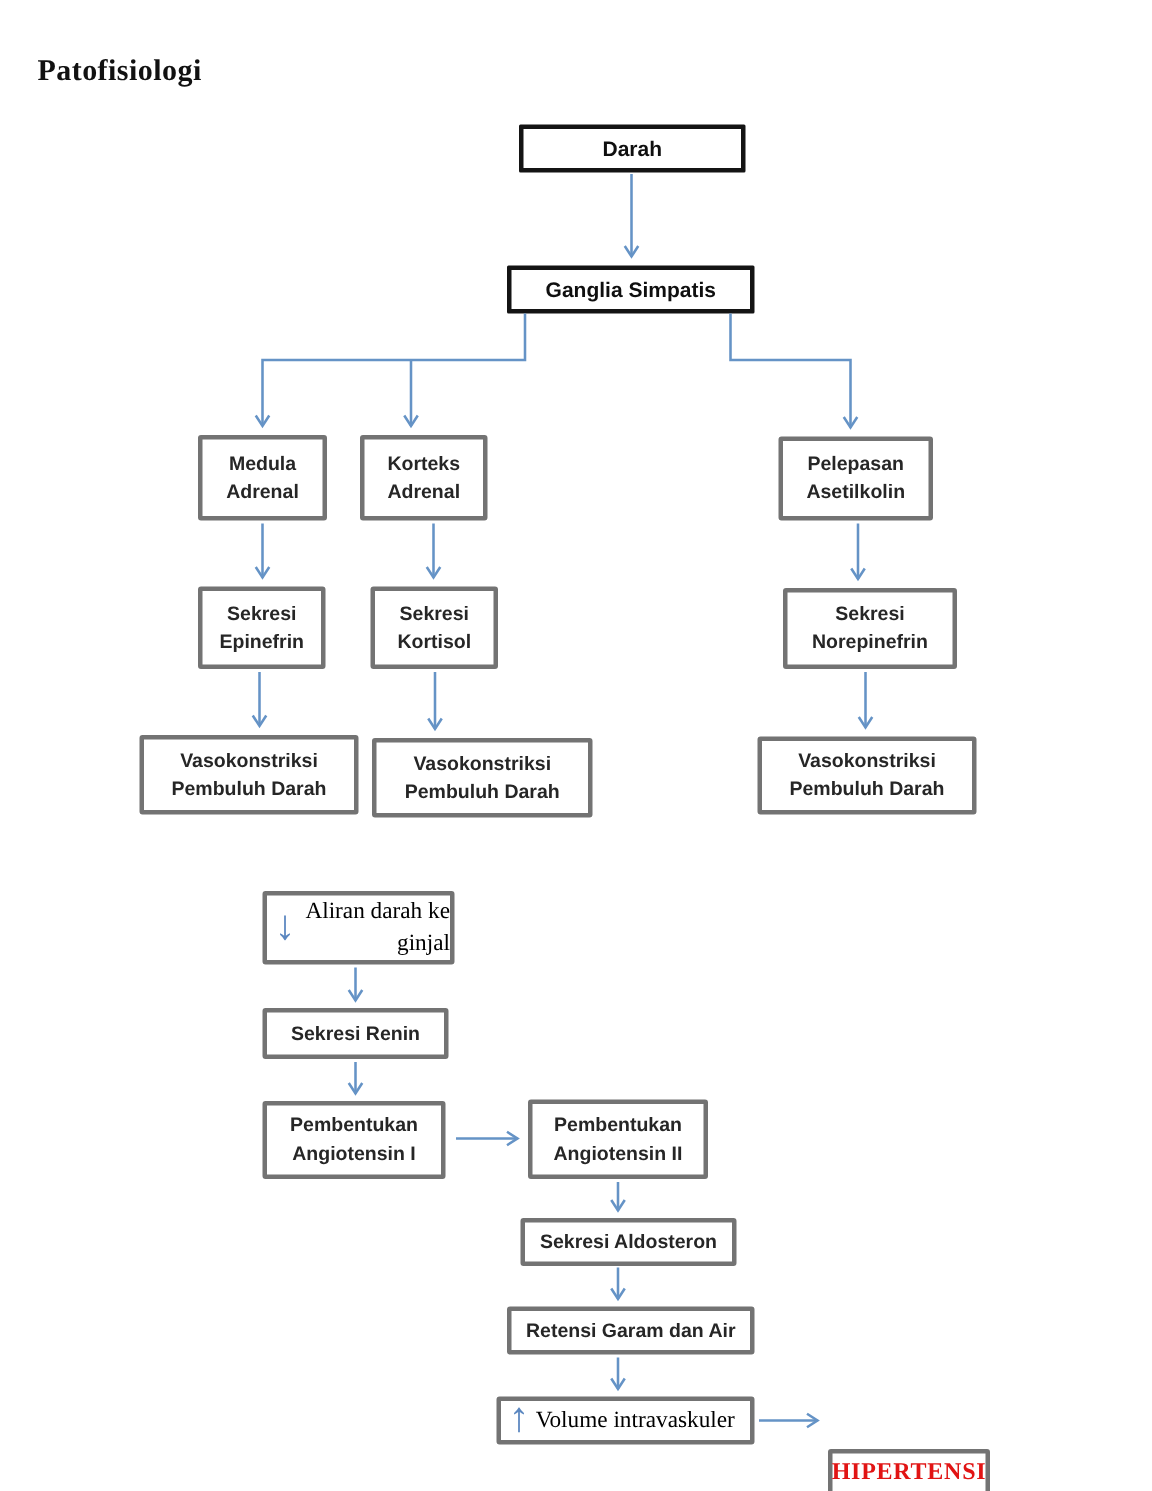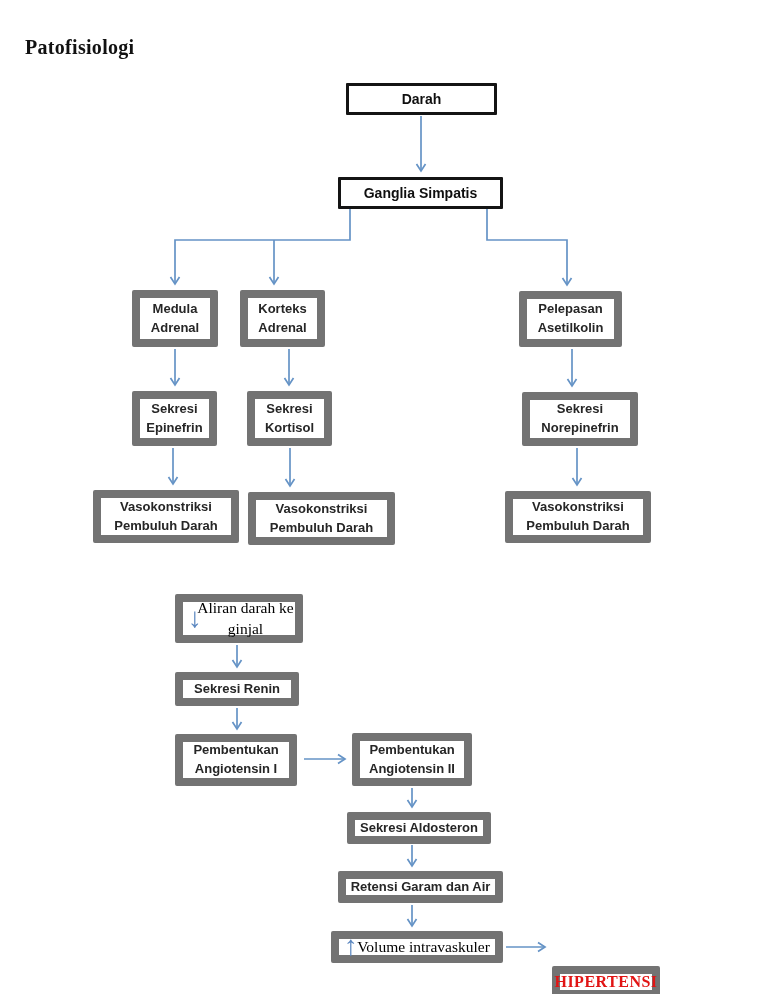--- a/index.html
+++ b/index.html
@@ -1,30 +1,30 @@
 <!DOCTYPE html>
 <html><head>
 <meta charset="utf-8">
 <style>
   html,body{margin:0;padding:0;background:#ffffff;}
   .page{position:relative;width:768px;height:994px;background:#ffffff;overflow:hidden;
         font-family:"Liberation Sans",sans-serif;padding-left:34px;}
   .title{position:absolute;left:25px;top:36px;font-family:"Liberation Serif",serif;
          font-weight:700;font-size:20px;color:#111;letter-spacing:.3px;}
   .node{position:absolute;box-sizing:border-box;background:#fff;
-        border:8px solid #737373;border-radius:2px;
+        border:3px solid #737373;border-radius:2px;
         display:flex;align-items:center;justify-content:center;text-align:center;
         font-weight:700;font-size:13px;line-height:1.45;color:#262626;}
   .node.black{border:3px solid #141414;border-radius:1px;font-size:14px;color:#0f0f0f;}
   .node.serif{font-family:"Liberation Serif",serif;font-weight:400;font-size:15.5px;
               color:#000;line-height:1.3;}
   .node .glyph{position:absolute;left:5px;top:50%;transform:translateY(-54%);
                font-family:"Liberation Serif",serif;font-weight:400;font-size:28px;
                color:#5b87c0;line-height:1;}
-  .node .pad-label{padding-left:13px;}
+  .node .pad-label{padding-left:13px;text-align:right;}
   .hipertensi-text{font-family:"Liberation Serif",serif;font-weight:700;font-size:16px;
                    color:#e11414;letter-spacing:.5px;}
   
   .b-otak{left:346px;top:83px;width:151px;height:32px;}
   .b-ganglia{left:338px;top:177px;width:165px;height:32px;}
   .b-medula{left:132px;top:290px;width:86px;height:57px;}
   .b-korteks{left:240px;top:290px;width:85px;height:57px;}
   .b-pelepasan{left:519px;top:291px;width:103px;height:56px;}
   .b-epinefrin{left:132px;top:391px;width:85px;height:55px;}
   .b-kortisol{left:247px;top:391px;width:85px;height:55px;}

